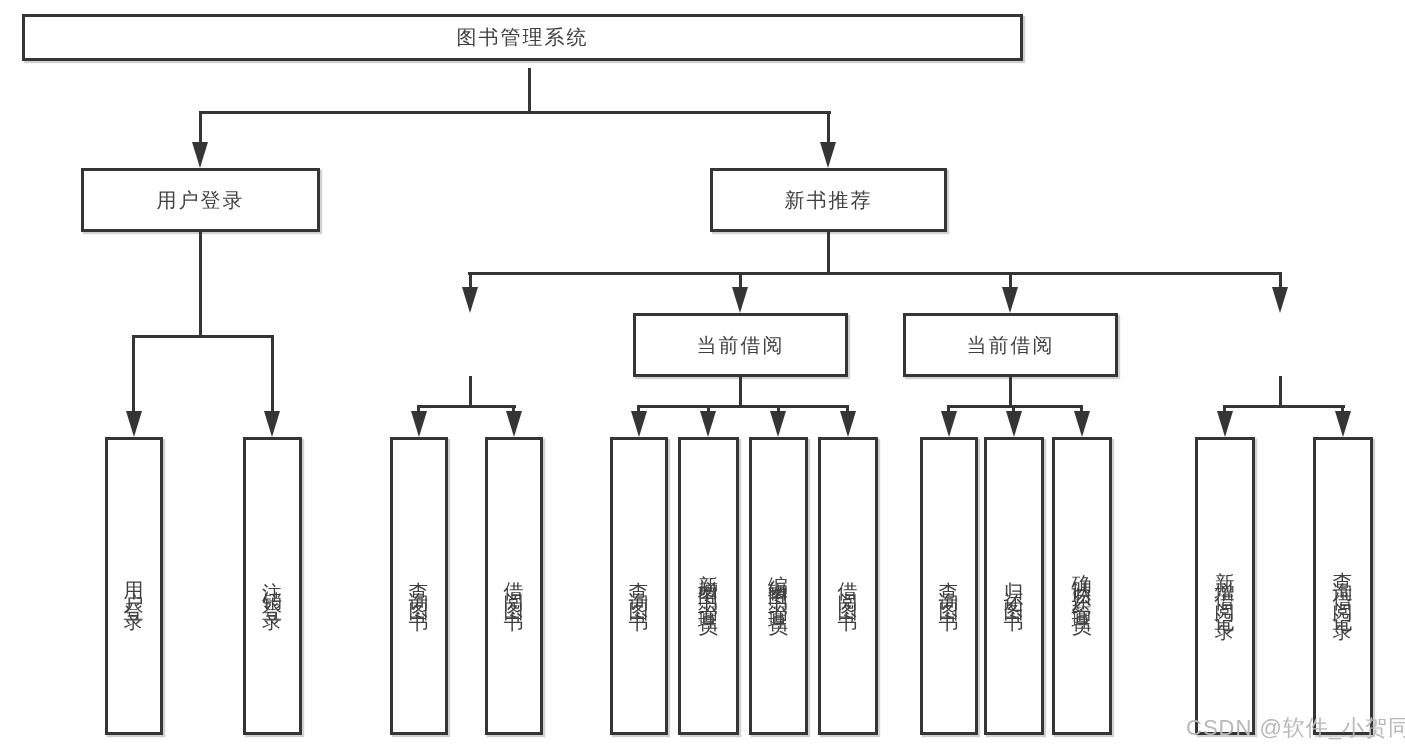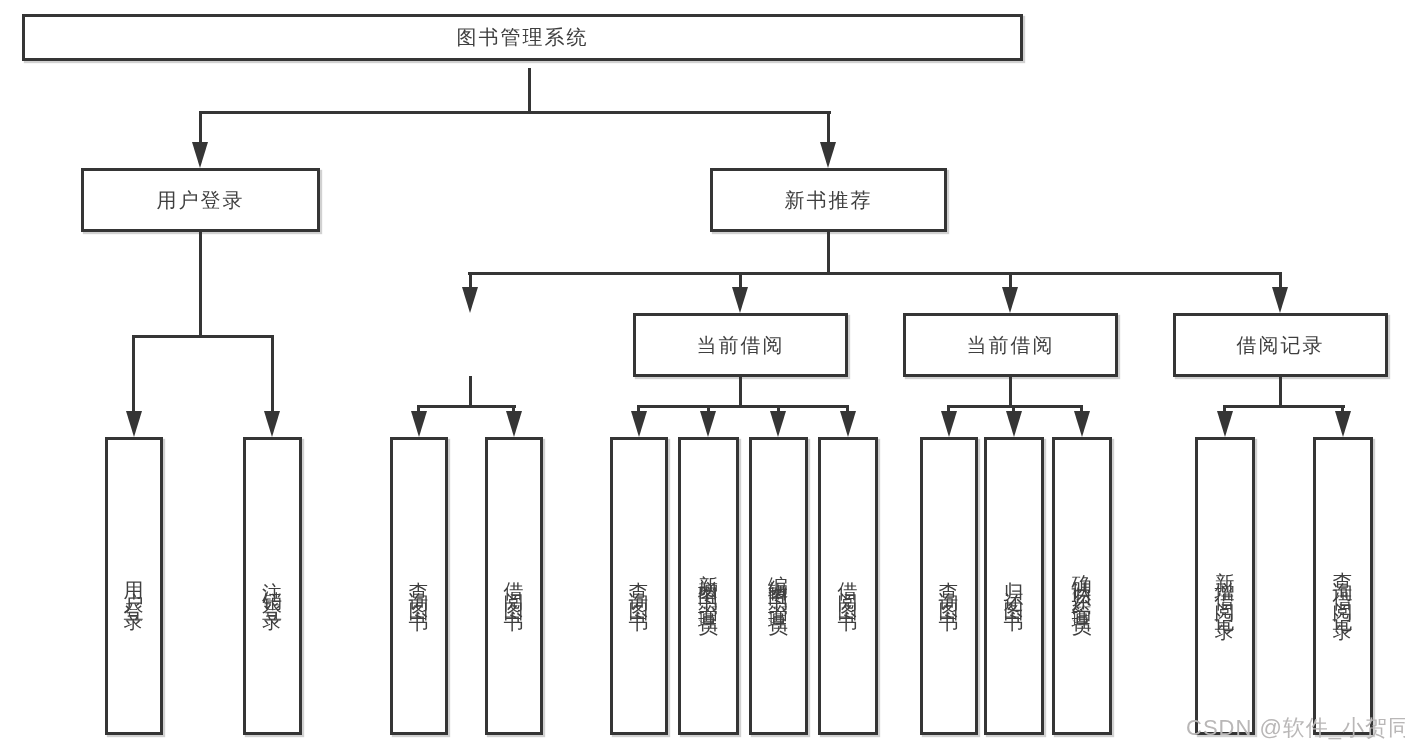--- a/index.html
+++ b/index.html
@@ -70,23 +70,20 @@
   <div class="vline" style="left:1009px;top:272px;height:17px;"></div>
   <div class="arw" style="left:1002px;top:287px;"></div>
   <div class="vline" style="left:1279px;top:272px;height:17px;"></div>
   <div class="arw" style="left:1272px;top:287px;"></div>
 
   <div class="box" style="left:633px;top:313px;width:215px;height:64px;">
     <span class="lbl">当前借阅</span>
   </div>
   <div class="box" style="left:903px;top:313px;width:215px;height:64px;">
     <span class="lbl">当前借阅</span>
-  </div>
-  <div class="box" style="left:1173px;top:313px;width:215px;height:64px;">
-    <span class="lbl">借阅记录</span>
   </div>
 
   <div class="vline" style="left:469px;top:376px;height:31px;"></div>
   <div class="hline" style="left:417px;top:405px;width:99px;"></div>
   <div class="vline" style="left:417px;top:405px;height:8px;"></div>
   <div class="arw" style="left:411px;top:411px;"></div>
   <div class="vline" style="left:512px;top:405px;height:8px;"></div>
   <div class="arw" style="left:506px;top:411px;"></div>
 
   <div class="vline" style="left:739px;top:376px;height:31px;"></div>

